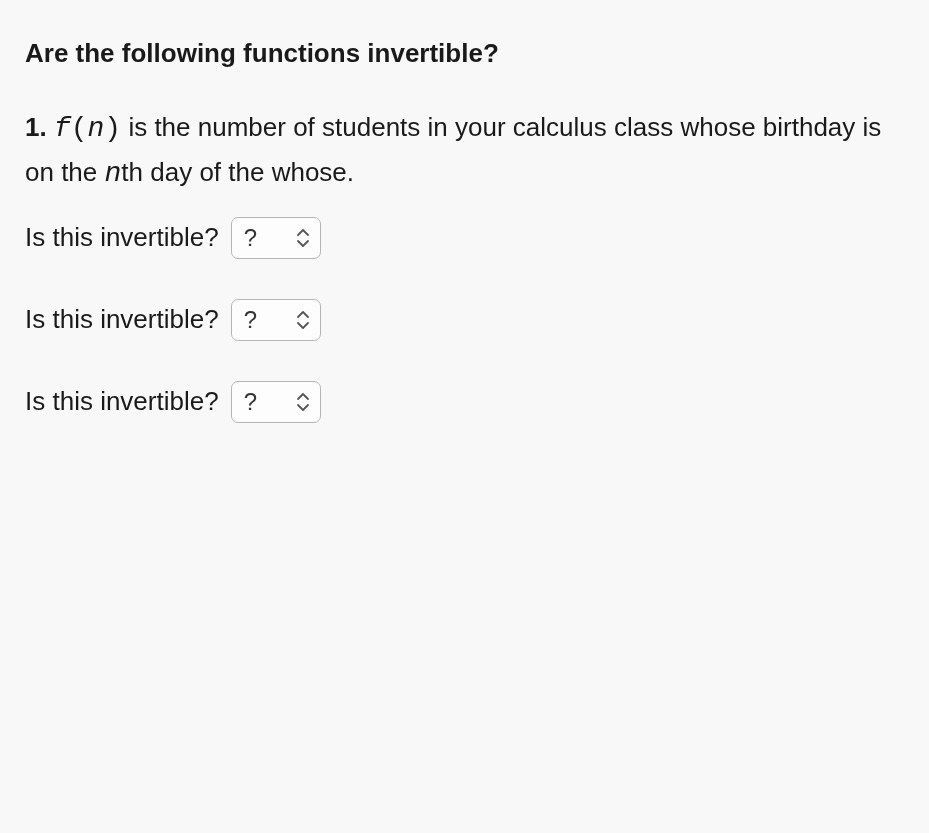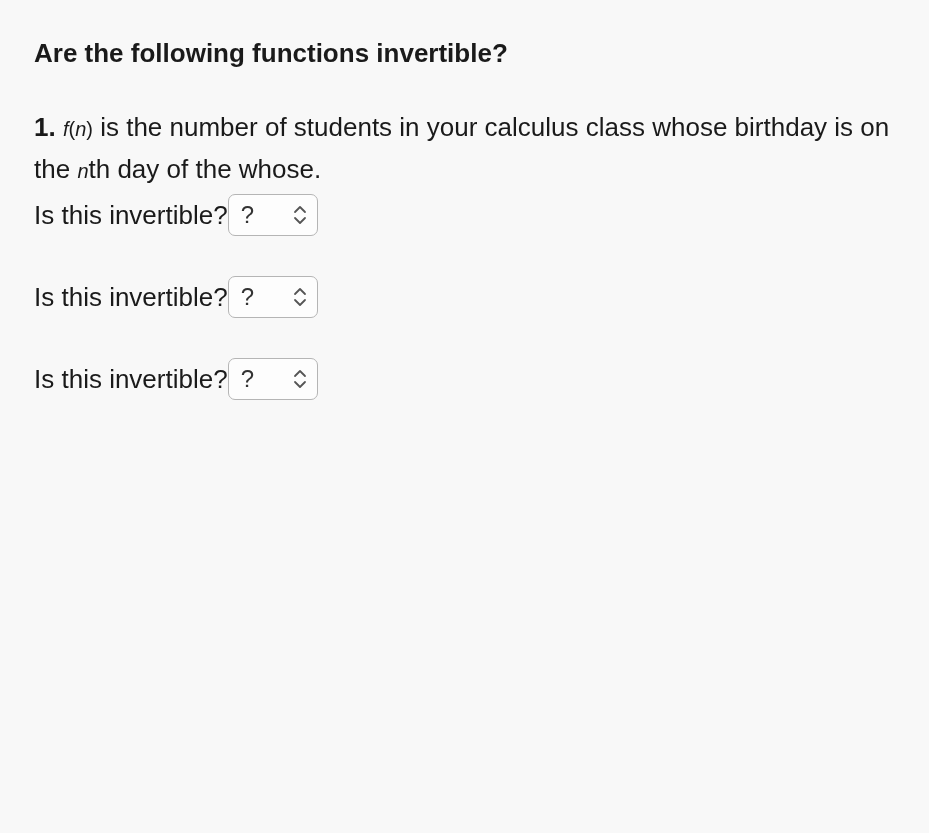--- a/index.html
+++ b/index.html
@@ -7,21 +7,21 @@
     }
     body {
       margin: 0;
       padding: 0;
       background: #f5f5f5;
       font-family: Arial, Helvetica, sans-serif;
       width: 929px;
       height: 833px;
     }
     .container {
-      padding: 30px 34px;
+      padding: 30px 25px;
       background: #f8f8f8;
       height: 100%;
     }
     .heading {
       font-size: 26px;
       font-weight: bold;
       color: #1a1a1a;
       margin-bottom: 38px;
       margin-top: 8px;
     }
@@ -31,33 +31,34 @@
     .question-text {
       font-size: 26px;
       color: #1a1a1a;
       line-height: 1.6;
       margin-bottom: 4px;
     }
     .question-text .num {
       font-weight: bold;
     }
     .math {
-      font-family: Liberation Sans, sans-serif;
+      font-family: Liberation Mono, monospace;
       font-style: italic;
-      font-size: 20px;
+      font-size: 28px;
     }
     .math .paren {
       font-style: normal;
     }
     .answer-row {
       display: flex;
       align-items: center;
+      gap: 12px;
       font-size: 26px;
       color: #1a1a1a;
-      margin-top: 4px;
+      margin-top: 20px;
     }
     .select-wrap {
       position: relative;
       display: inline-flex;
       align-items: center;
       border: 1px solid #b5b5b5;
       border-radius: 7px;
       background: #fdfdfd;
       padding: 5px 38px 5px 12px;
       font-size: 24px;

